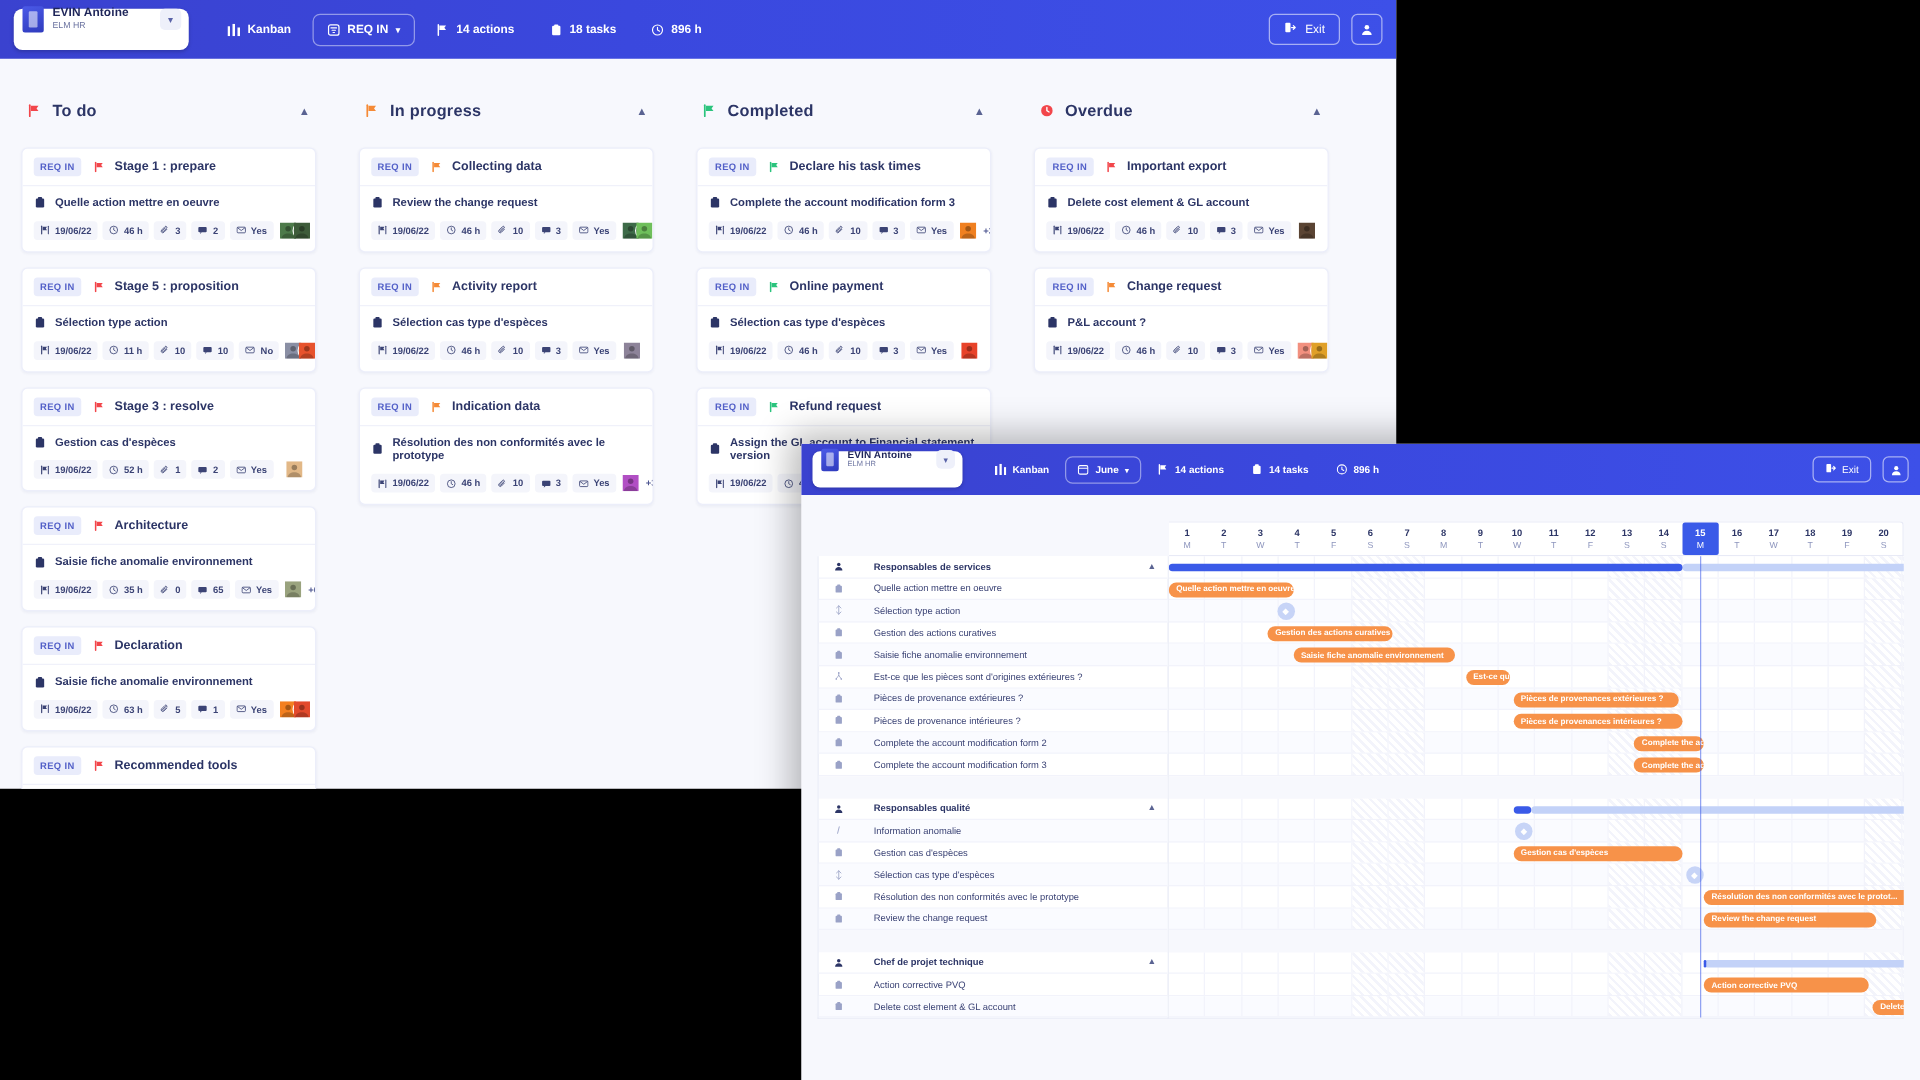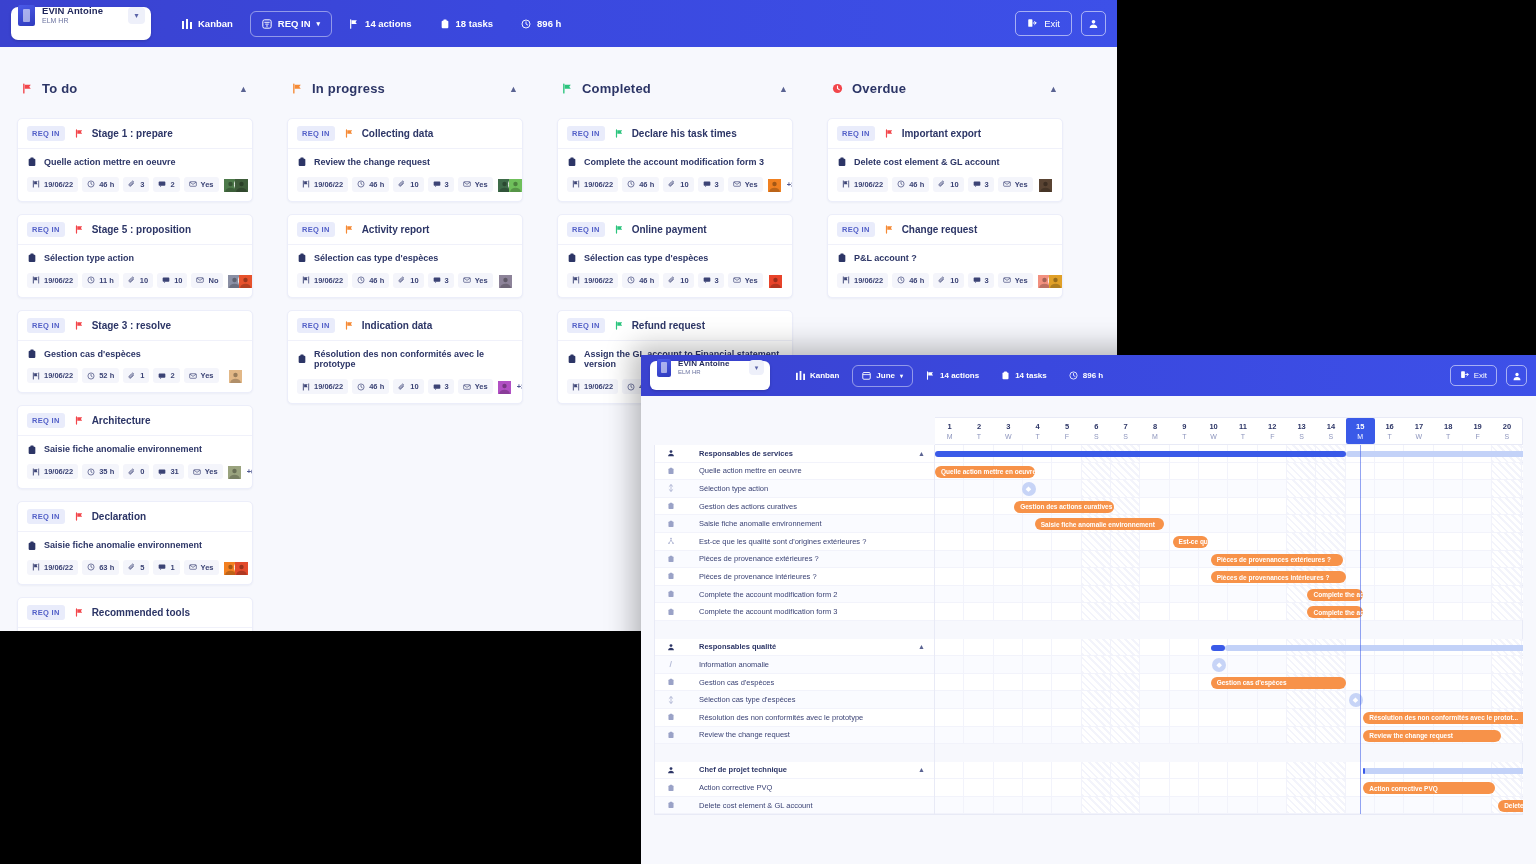--- a/index.html
+++ b/index.html
@@ -563,21 +563,21 @@
                 <svg width="8" height="8" viewBox="0 0 12 12">
                   <path d="M8.2 5.2 4.7 8.7a1.9 1.9 0 0 1-2.7-2.7l4-4a1.3 1.3 0 0 1 1.9 1.9L4.1 7.7a.7.7 0 0 1-1-1l3.3-3.3" stroke="#3b4375" stroke-width="1" fill="none" stroke-linecap="round"></path>
                 </svg>
                 <span>0</span>
               </span>
            <span class="chip">
                 <svg width="8" height="8" viewBox="0 0 12 12">
                   <rect x="1" y="2.4" width="10" height="6.4" rx="1.2" fill="#3b4375"></rect>
                   <path d="M3.4 8.8 3 10.8l2.2-2z" fill="#3b4375"></path>
                 </svg>
-                <span>31</span>
+                <span>65</span>
               </span>
            <span class="chip">
                 <svg width="8" height="8" viewBox="0 0 12 12">
                   <rect x="1" y="2.6" width="10" height="6.8" rx="1.2" fill="none" stroke="#3b4375" stroke-width="1"></rect>
                   <path d="M1.4 3.2 6 6.6l4.6-3.4" stroke="#3b4375" stroke-width="1" fill="none"></path>
                 </svg>
                 <span>Yes</span>
               </span>
            <span class="avs">
                 <span class="av"><svg width="100%" height="100%" viewBox="0 0 20 20">
@@ -1400,21 +1400,21 @@
             </div>
             <div class="g-row">
               <span class="g-icn">
                 <svg width="8" height="8" viewBox="0 0 12 12">
                   <path d="M6 2v3M6 5 3 9M6 5l3 4" stroke="#9aa2c7" stroke-width="1" fill="none" stroke-linecap="round"></path>
                   <circle cx="6" cy="2" r="1" fill="#9aa2c7"></circle>
                   <circle cx="3" cy="9.4" r="1" fill="#9aa2c7"></circle>
                   <circle cx="9" cy="9.4" r="1" fill="#9aa2c7"></circle>
                 </svg>
               </span>
-       <span>Est-ce que les qualité sont d'origines extérieures ?</span>
+       <span>Est-ce que les pièces sont d'origines extérieures ?</span>
             </div>
             <div class="g-row alt">
               <span class="g-icn">
                 <svg width="8" height="8" viewBox="0 0 12 12">
                   <rect x="2.2" y="2.4" width="7.6" height="8.2" rx="1.1" fill="#9aa2c7"></rect>
                   <rect x="4.1" y="1" width="3.8" height="2.2" rx="0.7" fill="#9aa2c7"></rect>
                 </svg>
               </span>
        <span>Pièces de provenance extérieures ?</span>
             </div>

